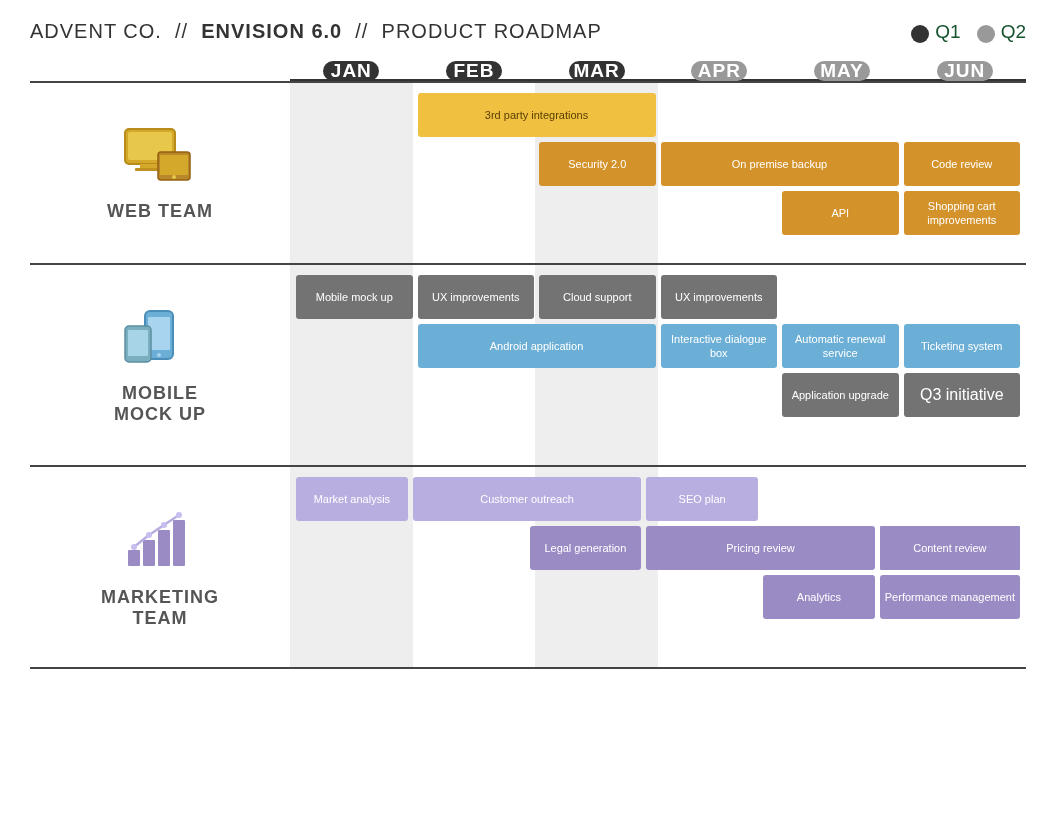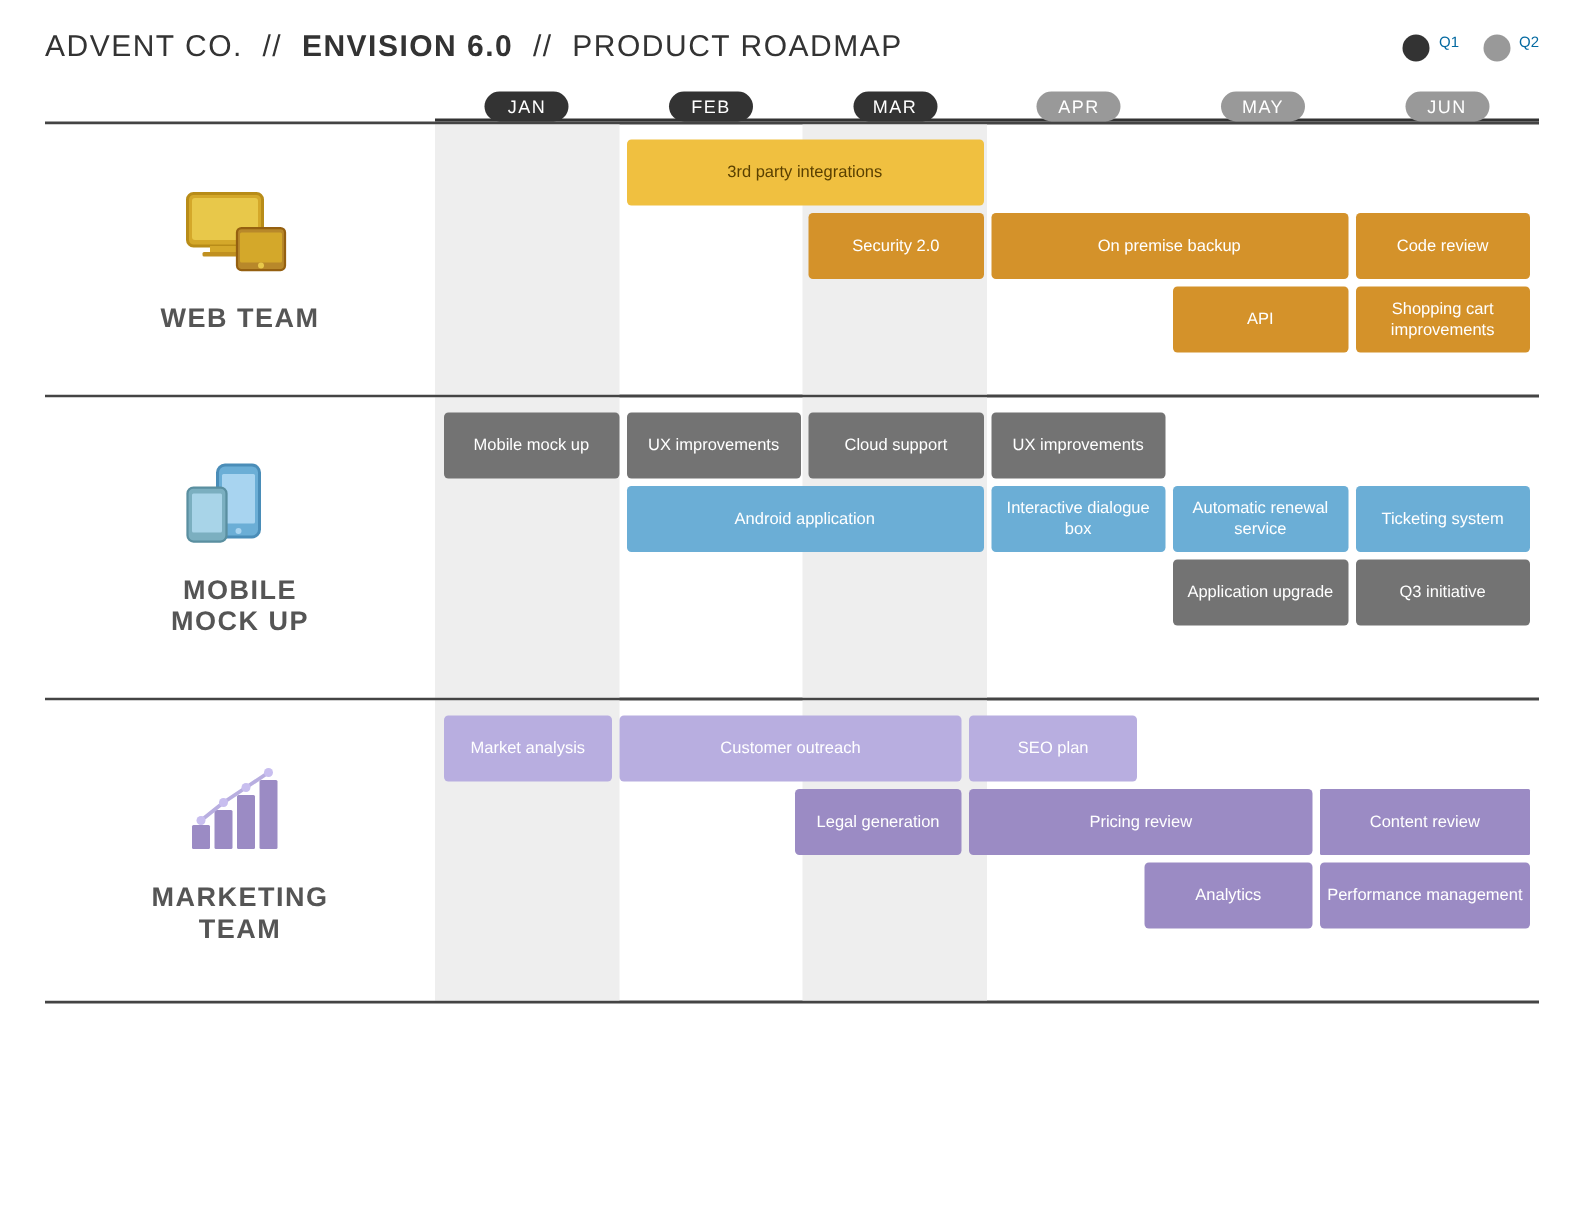--- a/index.html
+++ b/index.html
@@ -31,41 +31,41 @@
       letter-spacing: 1px;
     }
     .header-title .bold { font-weight: 800; }
     .legend {
       display: flex;
       align-items: center;
       gap: 16px;
     }
     .legend-item {
       display: flex;
-      align-items: flex-start;
+      align-items: flex-end;
       gap: 6px;
-      font-size: 10px;
-      color: #0369a1;
+      font-size: 19px;
+      color: #14532d;
     }
     .legend-dot {
       width: 18px;
       height: 18px;
       border-radius: 50%;
     }
     .legend-dot.q1 { background: #333; }
     .legend-dot.q2 { background: #999; }
     .month-bubble {
       width: 56px;
       height: 20px;
       border-radius: 18px;
       display: flex;
       align-items: center;
       justify-content: center;
-      font-size: 12px;
-      font-weight: 400;
+      font-size: 19px;
+      font-weight: 700;
       color: #fff;
       letter-spacing: 1px;
       position: relative;
       z-index: 2;
     }
     .month-bubble.q1 { background: #333; }
     .month-bubble.q2 { background: #999; }
 
     
     .team-label {
@@ -243,21 +243,21 @@
         <div class="card card-steel gr-1" style="grid-column:2;font-size:11px;text-align:center;display:flex;align-items:center;justify-content:center;border-radius:3px;padding:5px;">UX improvements</div>
         <div class="card card-steel gr-1" style="grid-column:3;font-size:11px;text-align:center;display:flex;align-items:center;justify-content:center;border-radius:3px;padding:5px;">Cloud support</div>
         <div class="card card-steel gr-1" style="grid-column:4;font-size:11px;text-align:center;display:flex;align-items:center;justify-content:center;border-radius:3px;padding:5px;">UX improvements</div>
 
         <div class="card card-blue gr-2" style="grid-column:2/4;font-size:11px;text-align:center;display:flex;align-items:center;justify-content:center;border-radius:3px;padding:5px;">Android application</div>
         <div class="card card-blue gr-2" style="grid-column:4;font-size:11px;text-align:center;display:flex;align-items:center;justify-content:center;border-radius:3px;padding:5px;">Interactive dialogue box</div>
         <div class="card card-blue gr-2" style="grid-column:5;font-size:11px;text-align:center;display:flex;align-items:center;justify-content:center;border-radius:3px;padding:5px;">Automatic renewal service</div>
         <div class="card card-blue gr-2" style="grid-column:6;font-size:11px;text-align:center;display:flex;align-items:center;justify-content:center;border-radius:3px;padding:5px;">Ticketing system</div>
 
         <div class="card card-steel gr-3" style="grid-column:5;font-size:11px;text-align:center;display:flex;align-items:center;justify-content:center;border-radius:3px;padding:5px;">Application upgrade</div>
-        <div class="card card-steel gr-3" style="grid-column:6;font-size:11px;text-align:left;display:flex;align-items:center;justify-content:center;border-radius:3px;padding:1px;">Q3 initiative</div>
+        <div class="card card-steel gr-3" style="grid-column:6;font-size:16px;text-align:left;display:flex;align-items:center;justify-content:center;border-radius:3px;padding:1px;">Q3 initiative</div>
       </div>
     </div>
   </div>
 
   <div style="border-top:2px solid #444; border-bottom:2px solid #444; display:grid; grid-template-columns:260px 1fr;">
     <div class="team-label">
       <div class="team-icon">
         <svg width="80" height="70" viewBox="0 0 80 70">
 
           <rect x="8" y="45" width="12" height="16" rx="1" fill="#9b8bc4"></rect>

